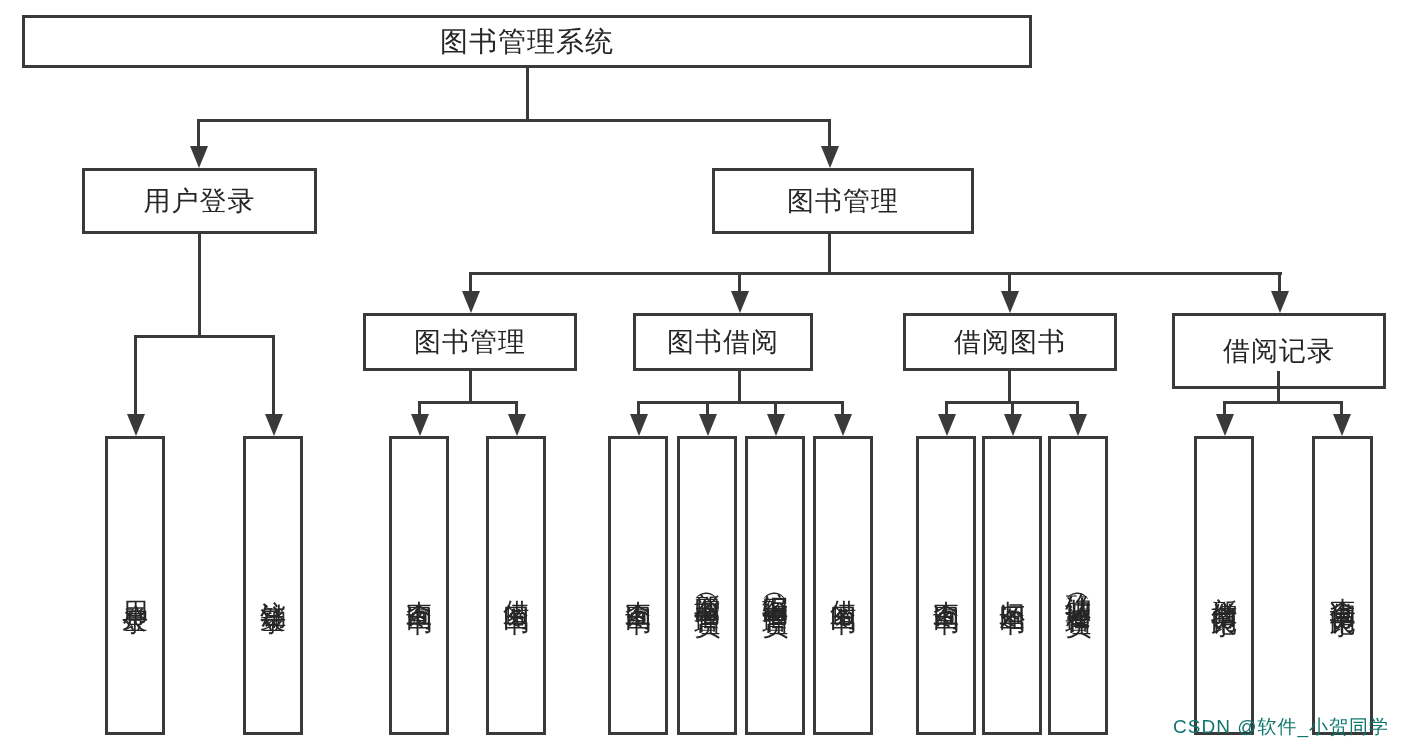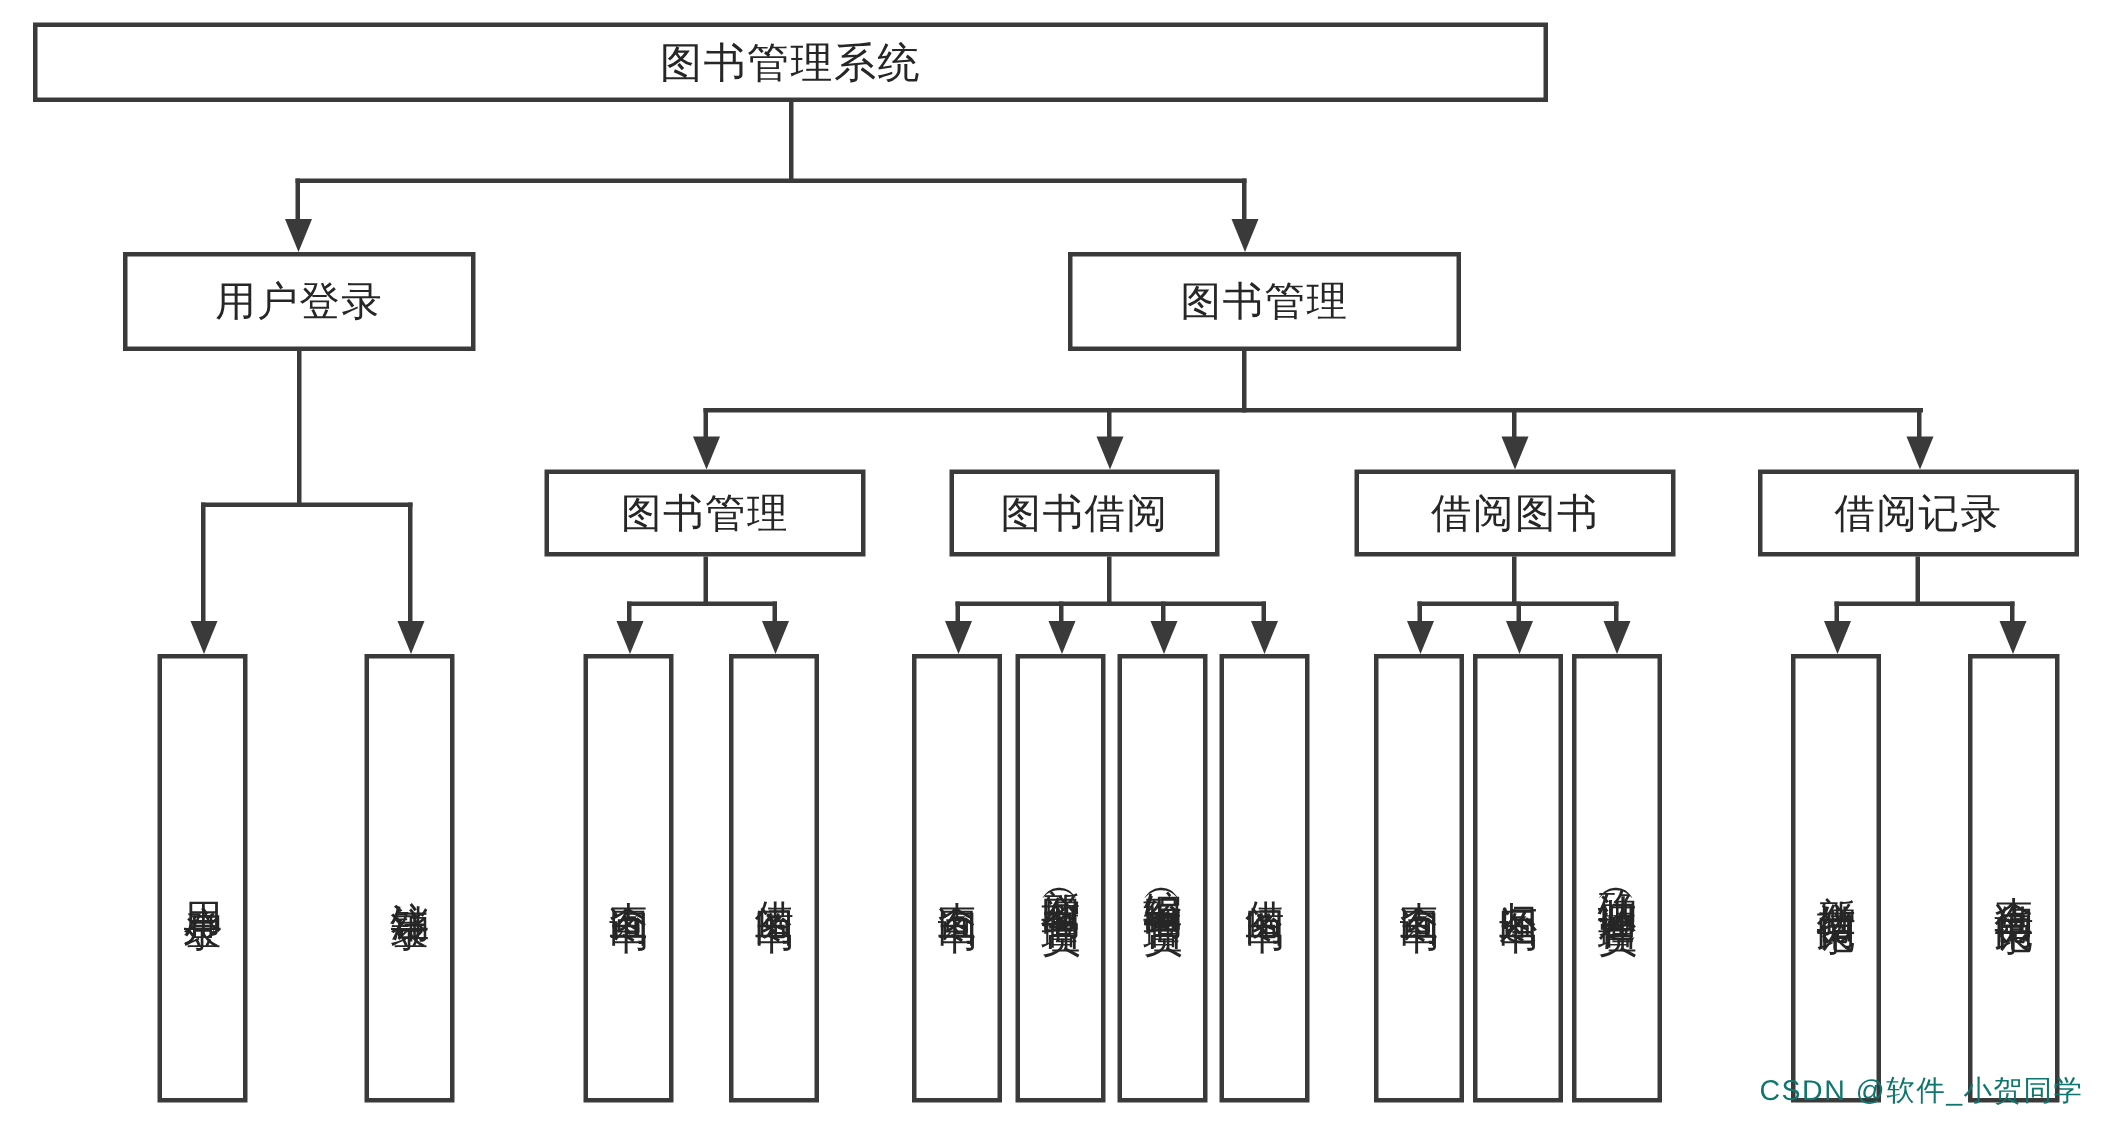--- a/index.html
+++ b/index.html
@@ -92,21 +92,21 @@
 
   <div class="box h-box" style="left:363px;top:313px;width:214px;height:58px;">
     <span>图书管理</span>
   </div>
   <div class="box h-box" style="left:633px;top:313px;width:180px;height:58px;">
     <span>图书借阅</span>
   </div>
   <div class="box h-box" style="left:903px;top:313px;width:214px;height:58px;">
     <span>借阅图书</span>
   </div>
-  <div class="box h-box" style="left:1172px;top:313px;width:214px;height:58px;">
+  <div class="box h-box" style="left:1172px;top:313px;width:214px;height:76px;">
     <span>借阅记录</span>
   </div>
 
   <div class="vl" style="left:469px;top:371px;height:32px;"></div>
   <div class="hl" style="left:418px;top:401px;width:100px;"></div>
   <div class="vl" style="left:418px;top:401px;height:14px;"></div>
   <div class="arrow" style="left:411px;top:414px;"></div>
   <div class="vl" style="left:515px;top:401px;height:14px;"></div>
   <div class="arrow" style="left:508px;top:414px;"></div>
 

